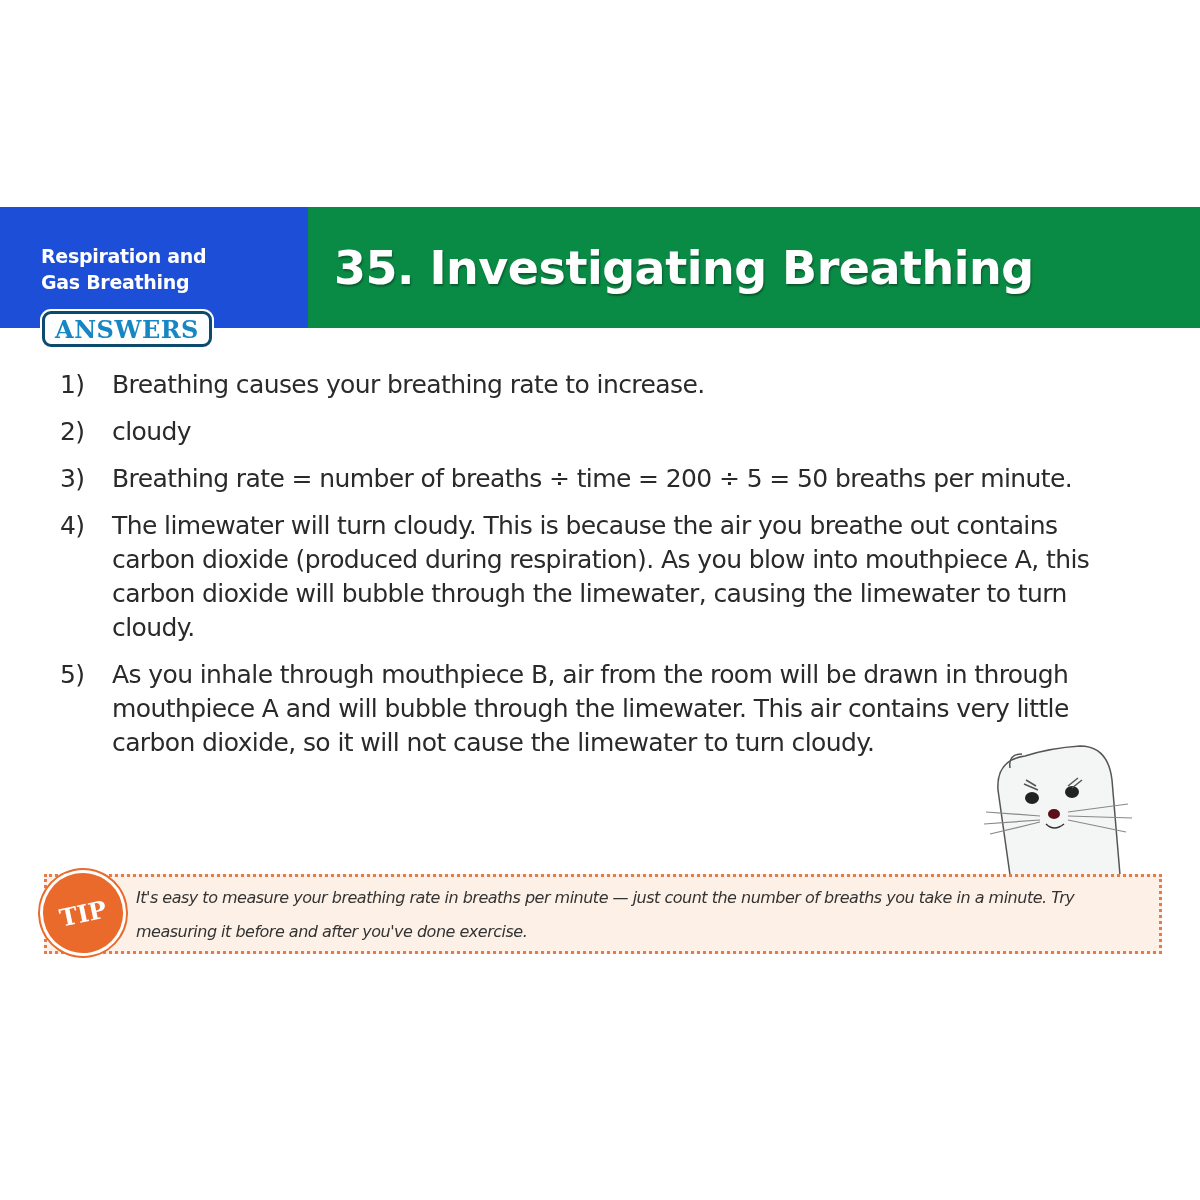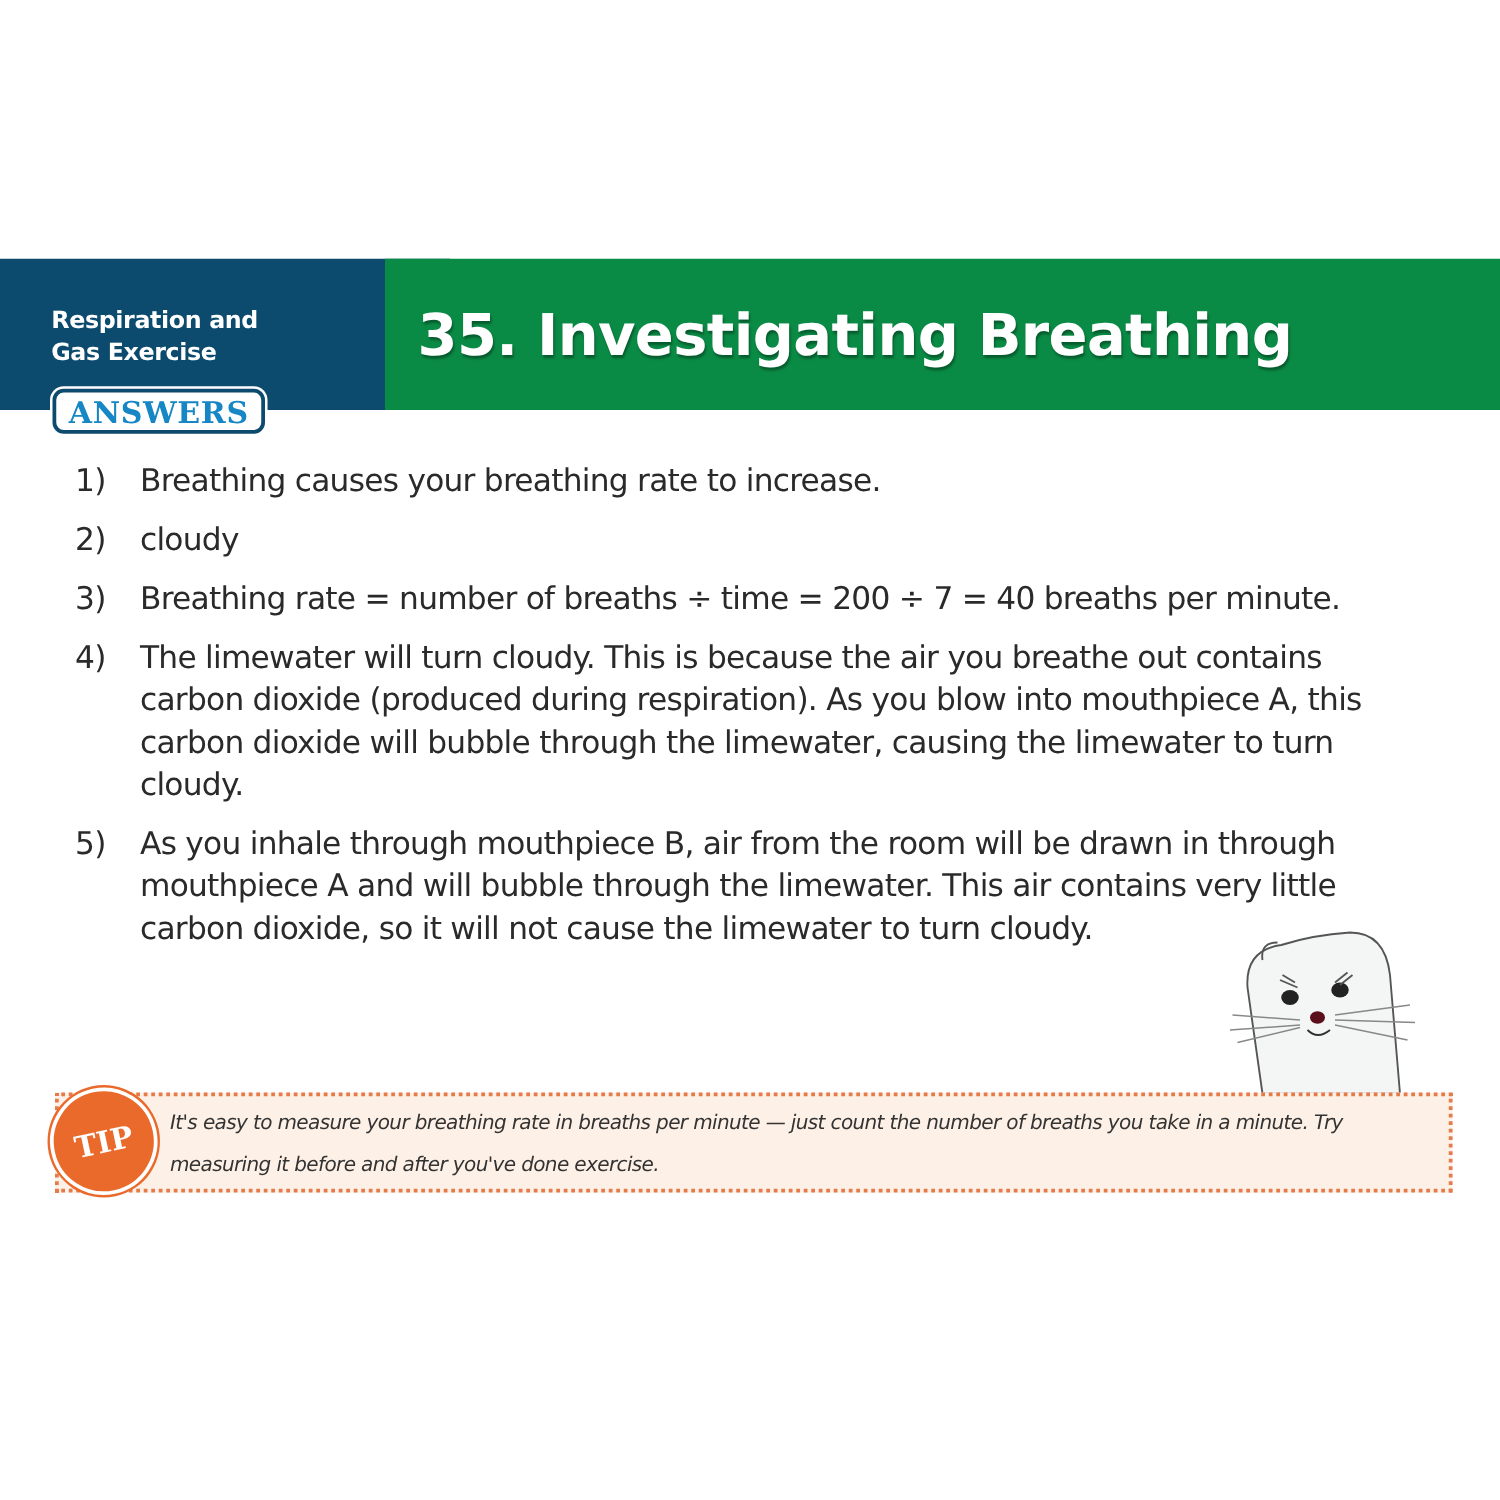--- a/index.html
+++ b/index.html
@@ -1,19 +1,19 @@
 <!DOCTYPE html>
 <html><head>
 <meta charset="utf-8">
 <style>
   html, body { margin:0; padding:0; }
   body { width:1200px; height:1200px; background:#ffffff; position:relative; overflow:hidden;
          font-family:"Liberation Sans", sans-serif; color:#222; }
   .header { position:absolute; left:0; top:207px; width:1200px; height:121px; }
-  .section-tab { position:absolute; left:0; top:0; width:360px; height:121px; background:#0c4a6e; }
+  .section-tab { position:absolute; left:0; top:0; width:360px; height:121px; background:#1d4ed8; }
   .section-label { position:absolute; left:41px; top:36px; color:#fff; font-weight:bold; font-size:19px; line-height:26px;
                    font-family:"DejaVu Sans", sans-serif; letter-spacing:-0.3px; }
   .answers-badge { position:absolute; left:42px; top:104px; width:170px; height:36px; background:#fff;
                    border:3px solid #0c4a6e; border-radius:9px; box-sizing:border-box; box-shadow:0 0 0 2px #fff;
                    display:flex; align-items:center; justify-content:center; }
   .answers-badge span { font-family:"DejaVu Serif", serif; font-weight:bold; font-size:24px; color:#1687c4; letter-spacing:0.5px; }
   .title-bar { position:absolute; left:308px; top:0; width:892px; height:121px; background:#0a8b45; }
   .title { position:absolute; left:26px; top:34px; color:#fff; font-size:46px; font-weight:bold; font-family:"DejaVu Sans", sans-serif;
            text-shadow:1px 2px 2px rgba(0,0,0,0.35); letter-spacing:-0.5px; }
   .answers-list { position:absolute; left:60px; top:368px; width:1080px; margin:0; padding:0; list-style:none; }
@@ -30,21 +30,21 @@
   .tip-text { position:absolute; left:136px; top:881px; width:1010px; font-size:16px; line-height:34px; font-style:italic;
               color:#333; font-family:"DejaVu Sans", sans-serif; letter-spacing:-0.5px; }
 </style>
 </head>
 <body>
 
 <div class="header">
   <div class="section-tab">
     <div class="section-label">
       <div>Respiration and</div>
-      <div>Gas Exercise</div>
+      <div>Gas Breathing</div>
     </div>
     <div class="answers-badge">
       <span>ANSWERS</span>
     </div>
   </div>
   <div class="title-bar">
     <div class="title">35. Investigating Breathing</div>
   </div>
 </div>
 
@@ -52,21 +52,21 @@
   <li class="answer">
       <span class="num">1)</span>
       <span class="text">Breathing causes your breathing rate to increase.</span>
     </li>
   <li class="answer">
       <span class="num">2)</span>
       <span class="text">cloudy</span>
     </li>
   <li class="answer">
       <span class="num">3)</span>
-      <span class="text">Breathing rate = number of breaths ÷ time = 200 ÷ 7 = 40 breaths per minute.</span>
+      <span class="text">Breathing rate = number of breaths ÷ time = 200 ÷ 5 = 50 breaths per minute.</span>
     </li>
   <li class="answer">
       <span class="num">4)</span>
       <span class="text">The limewater will turn cloudy.  This is because the air you breathe out contains carbon dioxide (produced during respiration).  As you blow into mouthpiece A, this carbon dioxide will bubble through the limewater, causing the limewater to turn cloudy.</span>
     </li>
   <li class="answer">
       <span class="num">5)</span>
       <span class="text">As you inhale through mouthpiece B, air from the room will be drawn in through mouthpiece A and will bubble through the limewater.  This air contains very little carbon dioxide, so it will not cause the limewater to turn cloudy.</span>
     </li>
 </ol>

